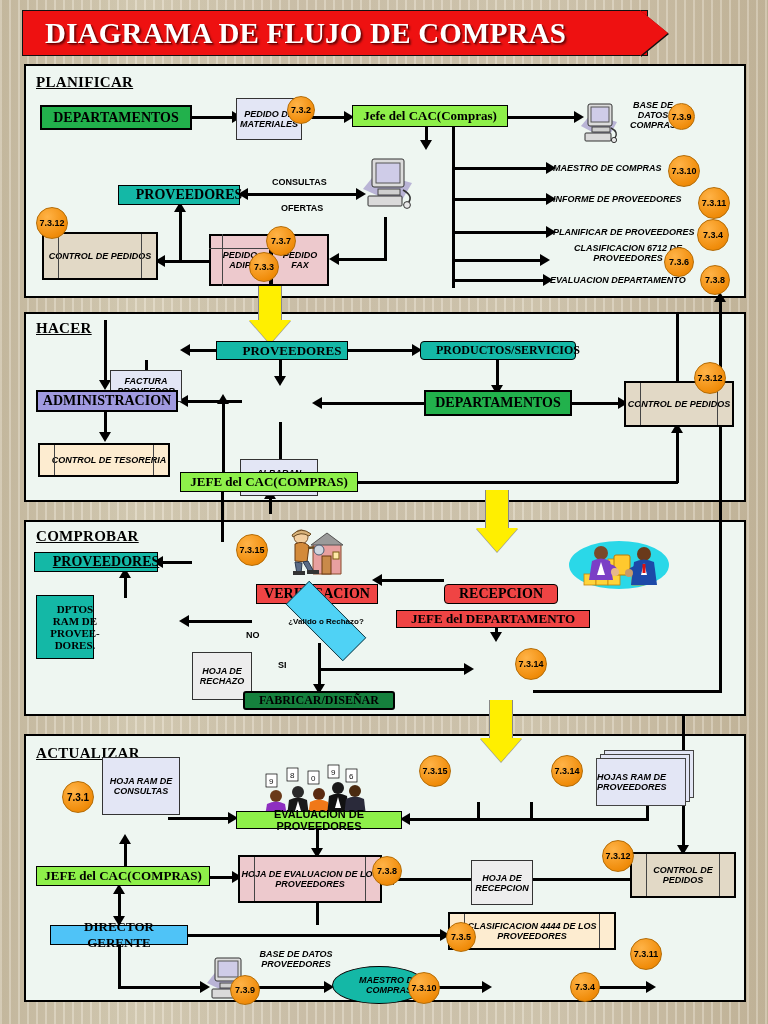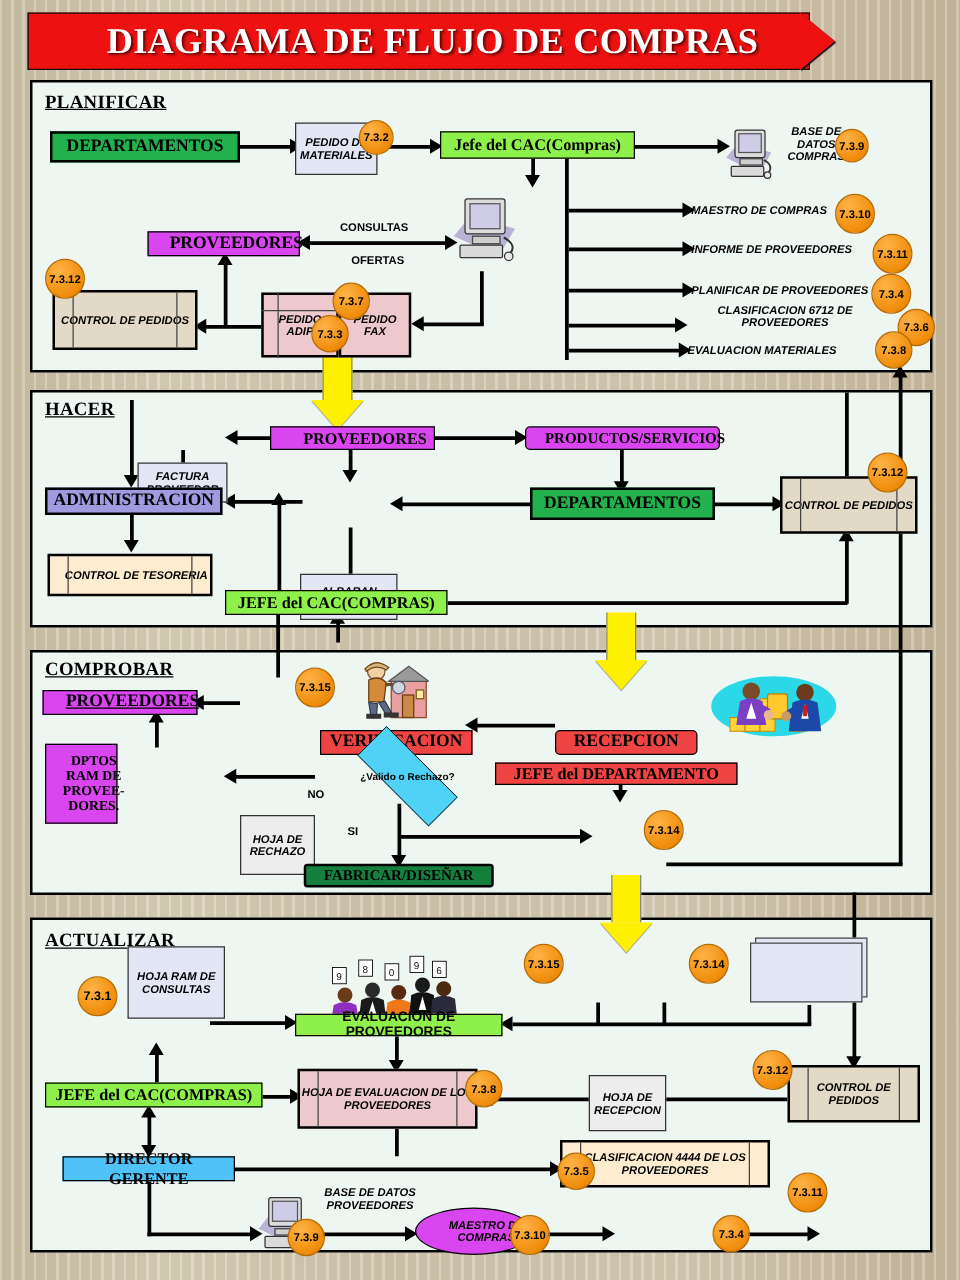--- a/index.html
+++ b/index.html
@@ -3,21 +3,21 @@
 <meta charset="utf-8">
 <style>
   html,body{margin:0;padding:0;}
   body{
     width:768px;height:1024px;position:relative;overflow:hidden;
     font-family:"Liberation Serif",serif;
     background:
       repeating-linear-gradient(90deg, rgba(255,255,255,.22) 0px, rgba(255,255,255,.22) 2px, rgba(0,0,0,.03) 2px, rgba(0,0,0,.03) 9px),
       linear-gradient(90deg,#c9bda2 0%,#d8ceb6 18%,#cfc3ab 40%,#d4c9b1 70%,#c5b79b 100%);
   }
-  .abs{position:absolute;box-sizing:border-box;justify-content:center;}
+  .abs{position:absolute;box-sizing:border-box;}
 
   
   #title-banner{
     left:22px;top:10px;width:626px;height:46px;
     background:#ee1111;border:1px solid #111;
     display:flex;align-items:center;
     z-index:40;
   }
   #title-banner .txt{
     color:#fff;font-weight:bold;font-size:29px;letter-spacing:.2px;
@@ -54,21 +54,21 @@
     font-family:"Liberation Sans",sans-serif;font-style:italic;font-weight:bold;
     font-size:9px;line-height:10px;color:#000;
   }
   .plain-label{
     font-family:"Liberation Sans",sans-serif;font-weight:bold;font-size:9px;
     color:#000;
   }
 
   .green{background:#22b14c;border:2px solid #000;}
   .ltgreen{background:#8ef04a;border:1px solid #000;}
-  .ltblue{background:#d946ef;border:1px solid #000;padding-left:20px;}
+  .ltblue{background:#14b8a6;border:1px solid #000;padding-left:20px;}
   .cyan{background:#ef4444;border:1px solid #000;margin-top:14px;}
   .skyblue{background:#4fc3f7;border:1px solid #000;}
   .purple{background:#a09ae0;border:2px solid #000;}
   .pink{background:#edc9cd;border:2px solid #000;}
   .tan{background:#e2d9c6;border:2px solid #000;}
   .cream{background:#fdecd0;border:2px solid #000;}
   .yellowbox{background:#15803d;border:2px solid #000;}
   .paper{background:#ededed;border:1px solid #333;}
   .bluepaper{background:#e3e6f5;border:1px solid #333;}
 
@@ -207,26 +207,26 @@
 <div class="node" style="left:553px;top:224px;width:156px;height:16px;justify-content:flex-start;">
   <span class="doc-label">PLANIFICAR DE PROVEEDORES</span>
 </div>
 <div class="step" style="left:697px;top:219px;width:30px;height:30px;font-size:9px;">7.3.4</div>
 <div class="ln hl" style="left:455px;top:231px;width:96px;"></div>
 <div class="ar ar-r" style="left:546px;top:226px;"></div>
 
 <div class="node" style="left:548px;top:240px;width:160px;height:26px;">
   <span class="doc-label">CLASIFICACION 6712 DE PROVEEDORES</span>
 </div>
-<div class="step" style="left:718px;top:247px;width:28px;height:28px;font-size:9px;">7.3.6</div>
+<div class="step" style="left:664px;top:247px;width:28px;height:28px;font-size:9px;">7.3.6</div>
 <div class="ln hl" style="left:455px;top:259px;width:90px;"></div>
 <div class="ar ar-r" style="left:540px;top:254px;"></div>
 
 <div class="node" style="left:550px;top:272px;width:170px;height:16px;justify-content:flex-start;">
-  <span class="doc-label">EVALUACION  MATERIALES</span>
+  <span class="doc-label">EVALUACION  DEPARTAMENTO</span>
 </div>
 <div class="step" style="left:700px;top:265px;width:28px;height:28px;font-size:9px;">7.3.8</div>
 <div class="ln hl" style="left:455px;top:279px;width:93px;"></div>
 <div class="ar ar-r" style="left:543px;top:274px;"></div>
 
 <div class="node ltblue hdr" style="left:118px;top:185px;width:122px;height:20px;font-size:14px;">
   <span>PROVEEDORES</span>
 </div>
 <div class="plain-label" style="position:absolute;left:272px;top:177px;z-index:22;">CONSULTAS</div>
 <div class="plain-label" style="position:absolute;left:281px;top:203px;z-index:22;">OFERTAS</div>
@@ -500,20 +500,23 @@
 <div class="ln vl" style="left:316px;top:829px;width:3px;height:24px;"></div>
 <div class="ar ar-d" style="left:311px;top:848px;"></div>
 
 <div class="step" style="left:419px;top:755px;width:30px;height:30px;font-size:9px;">7.3.15</div>
 
 <div class="step" style="left:551px;top:755px;width:30px;height:30px;font-size:9px;">7.3.14</div>
 
 <div class="stack" style="left:596px;top:750px;width:98px;height:52px;">
   <div class="s" style="left:8px;top:0;width:88px;height:46px;"></div>
   <div class="s" style="left:4px;top:4px;width:88px;height:46px;"></div>
+  <div class="s" style="left:0;top:8px;width:88px;height:46px;display:flex;align-items:center;justify-content:center;">
+    <span class="doc-label">HOJAS  RAM DE PROVEEDORES</span>
+  </div>
 </div>
 <div class="ln vl" style="left:477px;top:802px;width:3px;height:18px;"></div>
 <div class="ln vl" style="left:530px;top:802px;width:3px;height:18px;"></div>
 <div class="ln vl" style="left:646px;top:804px;width:3px;height:16px;"></div>
 <div class="ln hl" style="left:410px;top:818px;width:239px;"></div>
 <div class="ar ar-l" style="left:400px;top:813px;"></div>
 
 <div class="node ltgreen hdr" style="left:36px;top:866px;width:174px;height:20px;font-size:13px;">
   <span>JEFE del CAC(COMPRAS)</span>
 </div>

